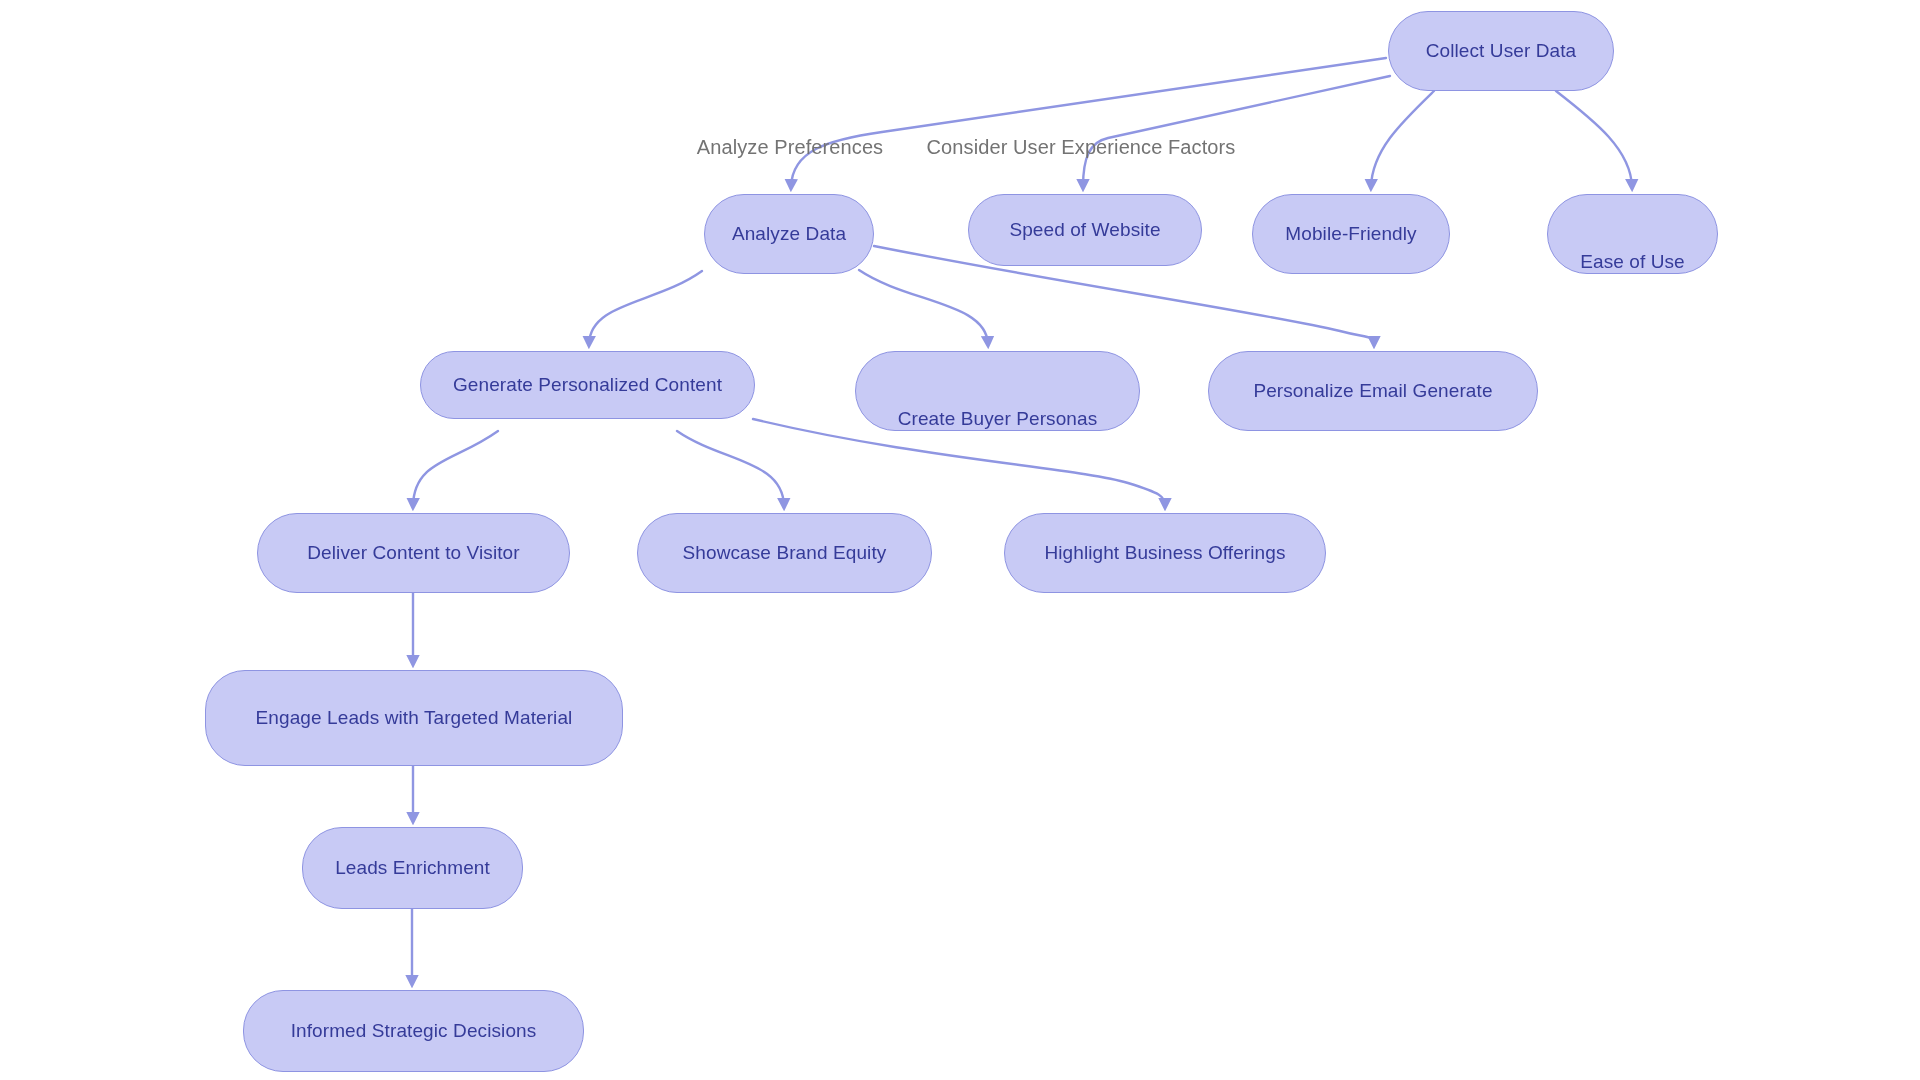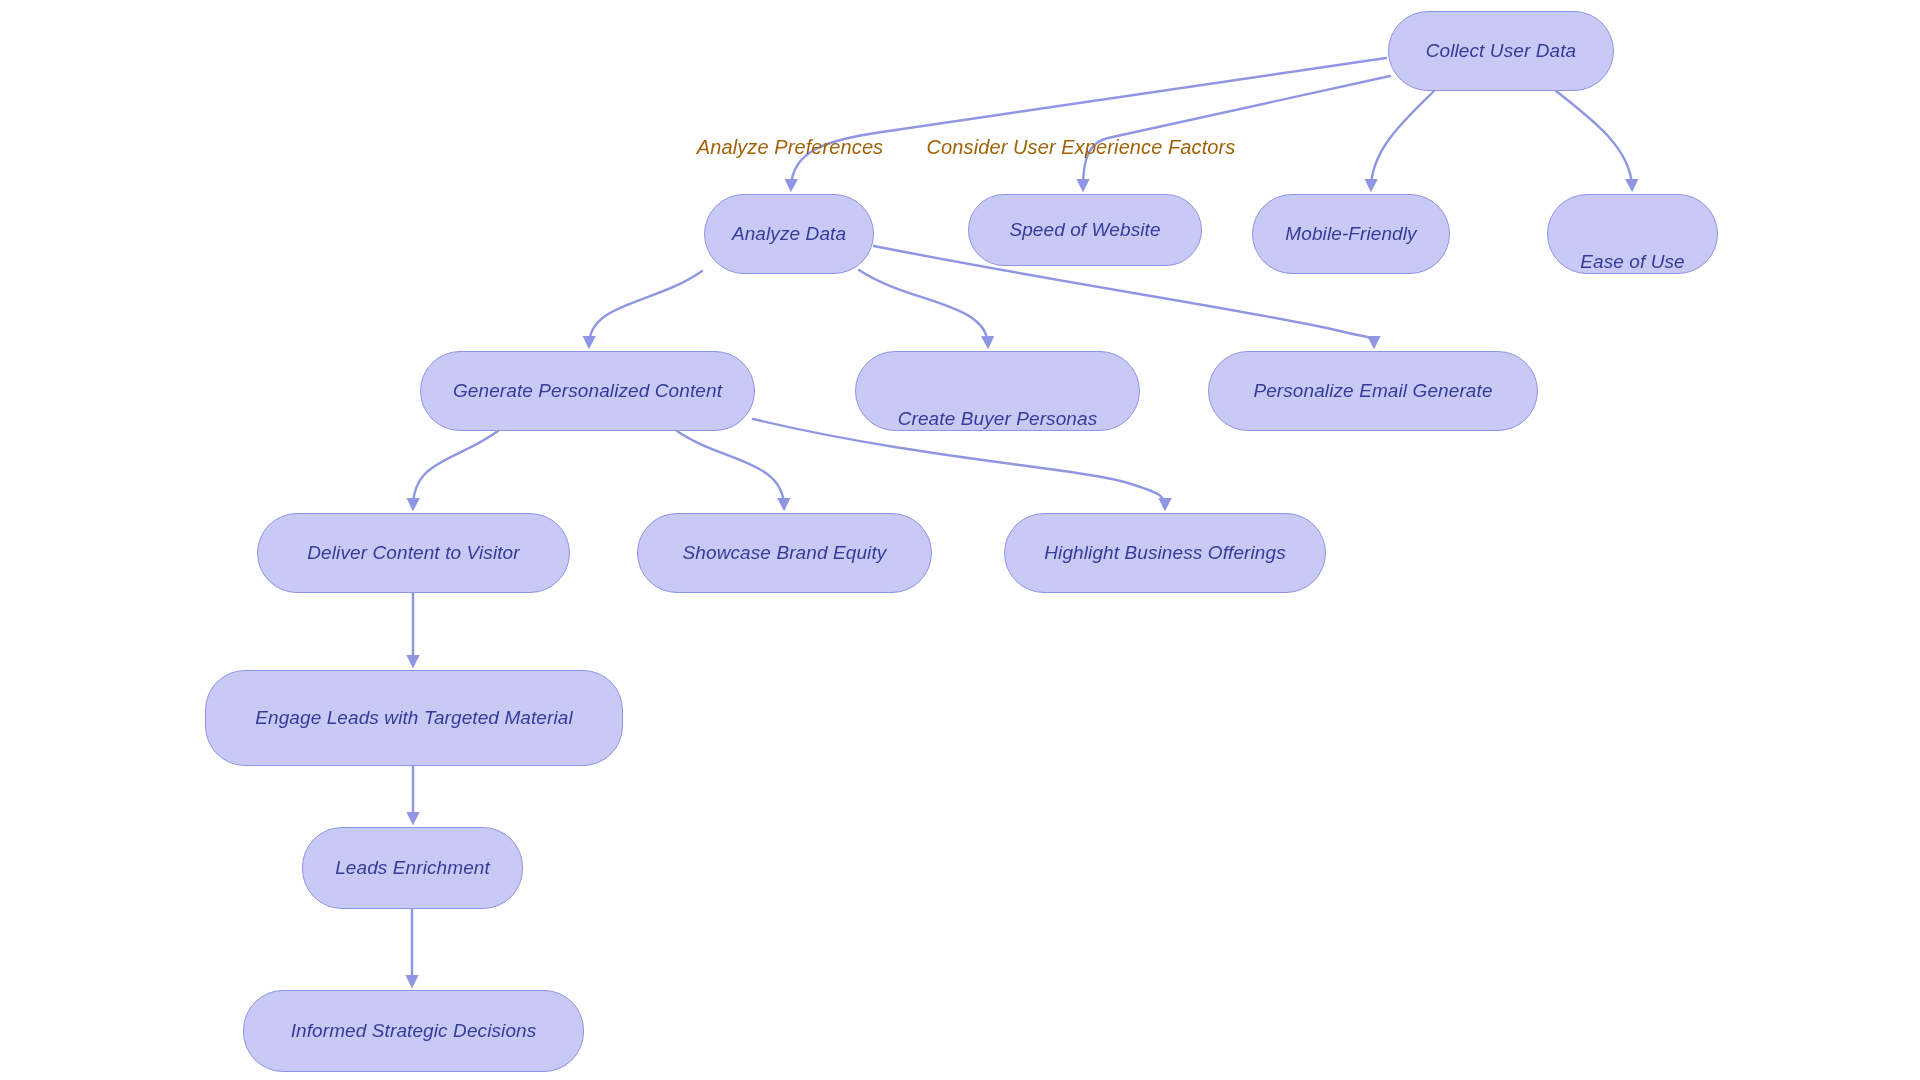--- a/index.html
+++ b/index.html
@@ -7,21 +7,20 @@
     padding: 0;
     background: #ffffff;
     font-family: "Liberation Sans", "DejaVu Sans", sans-serif;
   }
   .canvas {
     position: relative;
     width: 1920px;
     height: 1080px;
     background: #ffffff;
     overflow: hidden;
-    font-style: italic;
   }
   .edge-layer {
     position: absolute;
     left: 0; top: 0;
     width: 1920px;
     height: 1080px;
   }
   .edge-path {
     fill: none;
     stroke: #8f96e2;
@@ -40,21 +39,21 @@
     color: #353b99;
     font-size: 19px;
     letter-spacing: 0.1px;
     white-space: nowrap;
     cursor: pointer;
   }
   .node span { pointer-events: none; }
   .edge-label {
     position: absolute;
     transform: translate(-50%, -50%);
-    color: #a16207;
+    color: #737373;
     font-size: 20px;
     letter-spacing: 0.1px;
     white-space: nowrap;
   }
 </style>
 </head>
 <body>
 
 <div class="canvas">
   <svg class="edge-layer" id="edge-svg" viewBox="0 0 1920 1080" xmlns="http://www.w3.org/2000/svg">
@@ -86,21 +85,21 @@
       </div>
       <div class="node" style="left: 968px; top: 194px; width: 234px; height: 72px;">
         <span>Speed of Website</span>
       </div>
       <div class="node" style="left: 1252px; top: 194px; width: 198px; height: 80px;">
         <span>Mobile-Friendly</span>
       </div>
       <div class="node" style="left: 1547px; top: 194px; width: 171px; height: 80px; align-items: flex-end;">
         <span>Ease of Use</span>
       </div>
-      <div class="node" style="left: 420px; top: 351px; width: 335px; height: 80px;">
+      <div class="node" style="left: 420px; top: 351px; width: 335px; height: 68px;">
         <span>Generate Personalized Content</span>
       </div>
       <div class="node" style="left: 855px; top: 351px; width: 285px; height: 80px; align-items: flex-end;">
         <span>Create Buyer Personas</span>
       </div>
       <div class="node" style="left: 1208px; top: 351px; width: 330px; height: 80px;">
         <span>Personalize Email Generate</span>
       </div>
       <div class="node" style="left: 257px; top: 513px; width: 313px; height: 80px;">
         <span>Deliver Content to Visitor</span>

